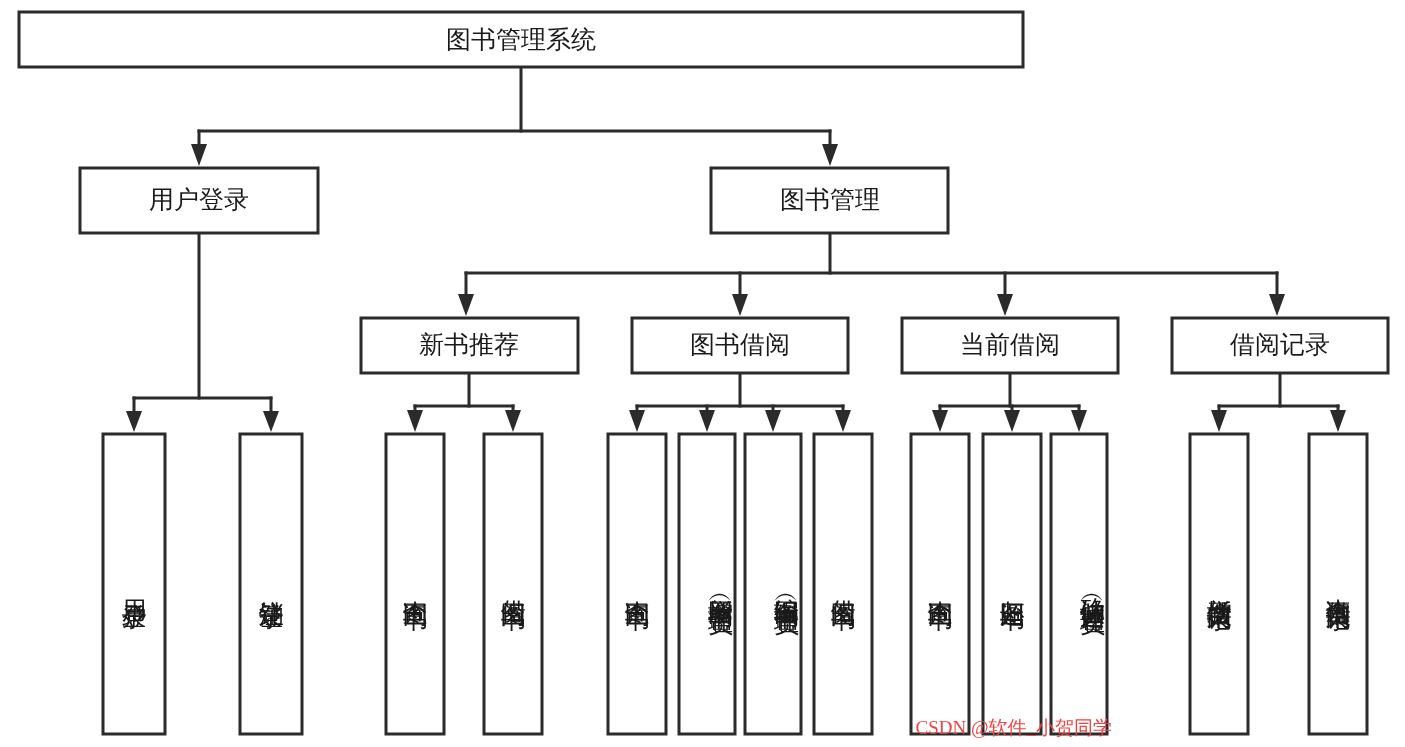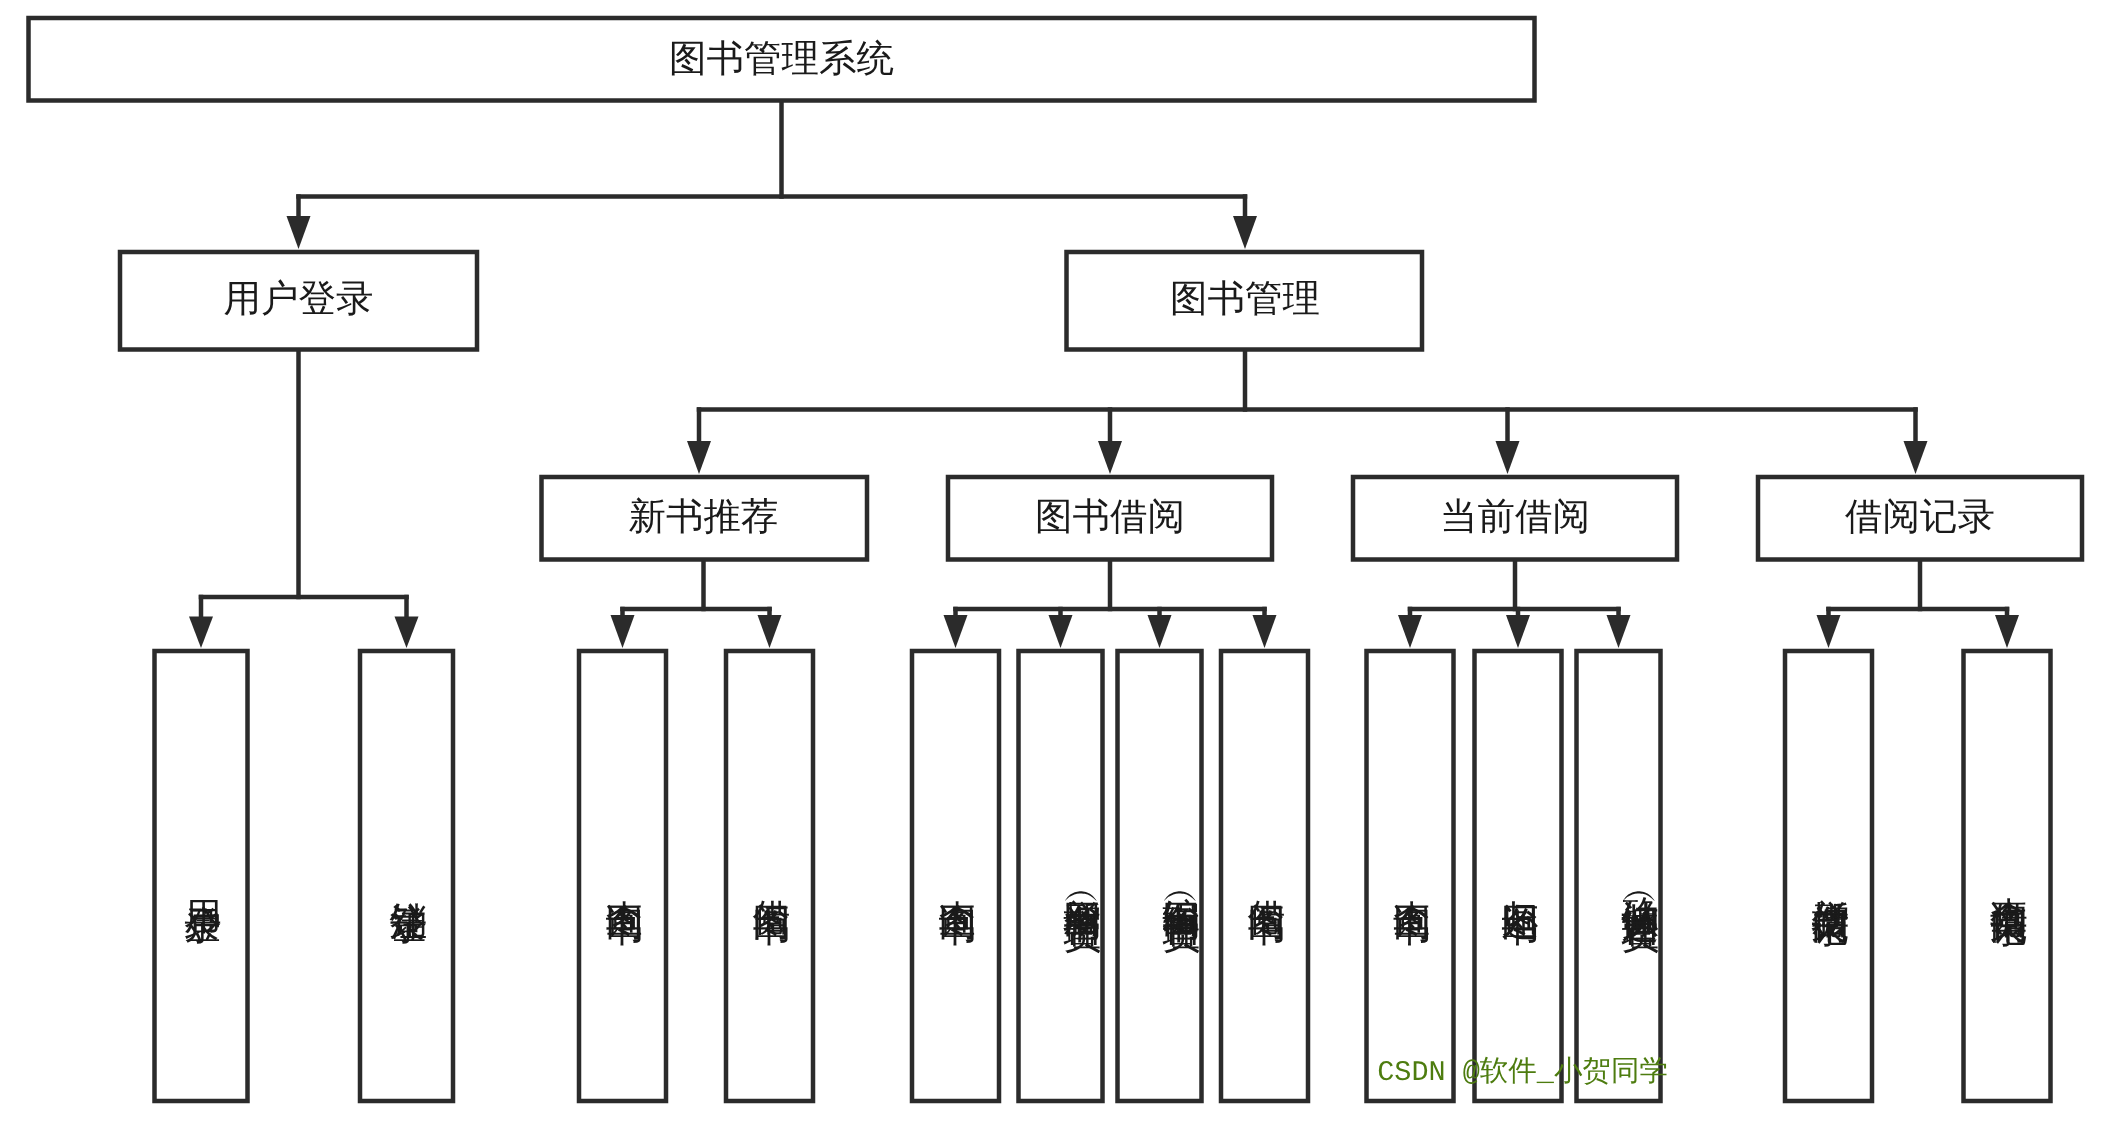--- a/index.html
+++ b/index.html
@@ -63,24 +63,24 @@
     justify-content: center;
     white-space: nowrap;
     pointer-events: none;
   }
   .leaf-label.centered {
     align-items: center;
   }
   .watermark {
     position: absolute;
     right: 8px;
-    bottom: 20px;
-    font-family: Liberation Mono, monospace;
+    bottom: 6px;
+    font-family: Liberation Serif, serif;
     font-size: 19px;
-    color: #4d7c0f;
+    color: #ef4444;
     white-space: nowrap;
   }
 </style>
 </head>
 <body>
 
 <div id="diagram-root">
 
   <svg id="tree-svg" viewBox="0 0 1405 747">
 

